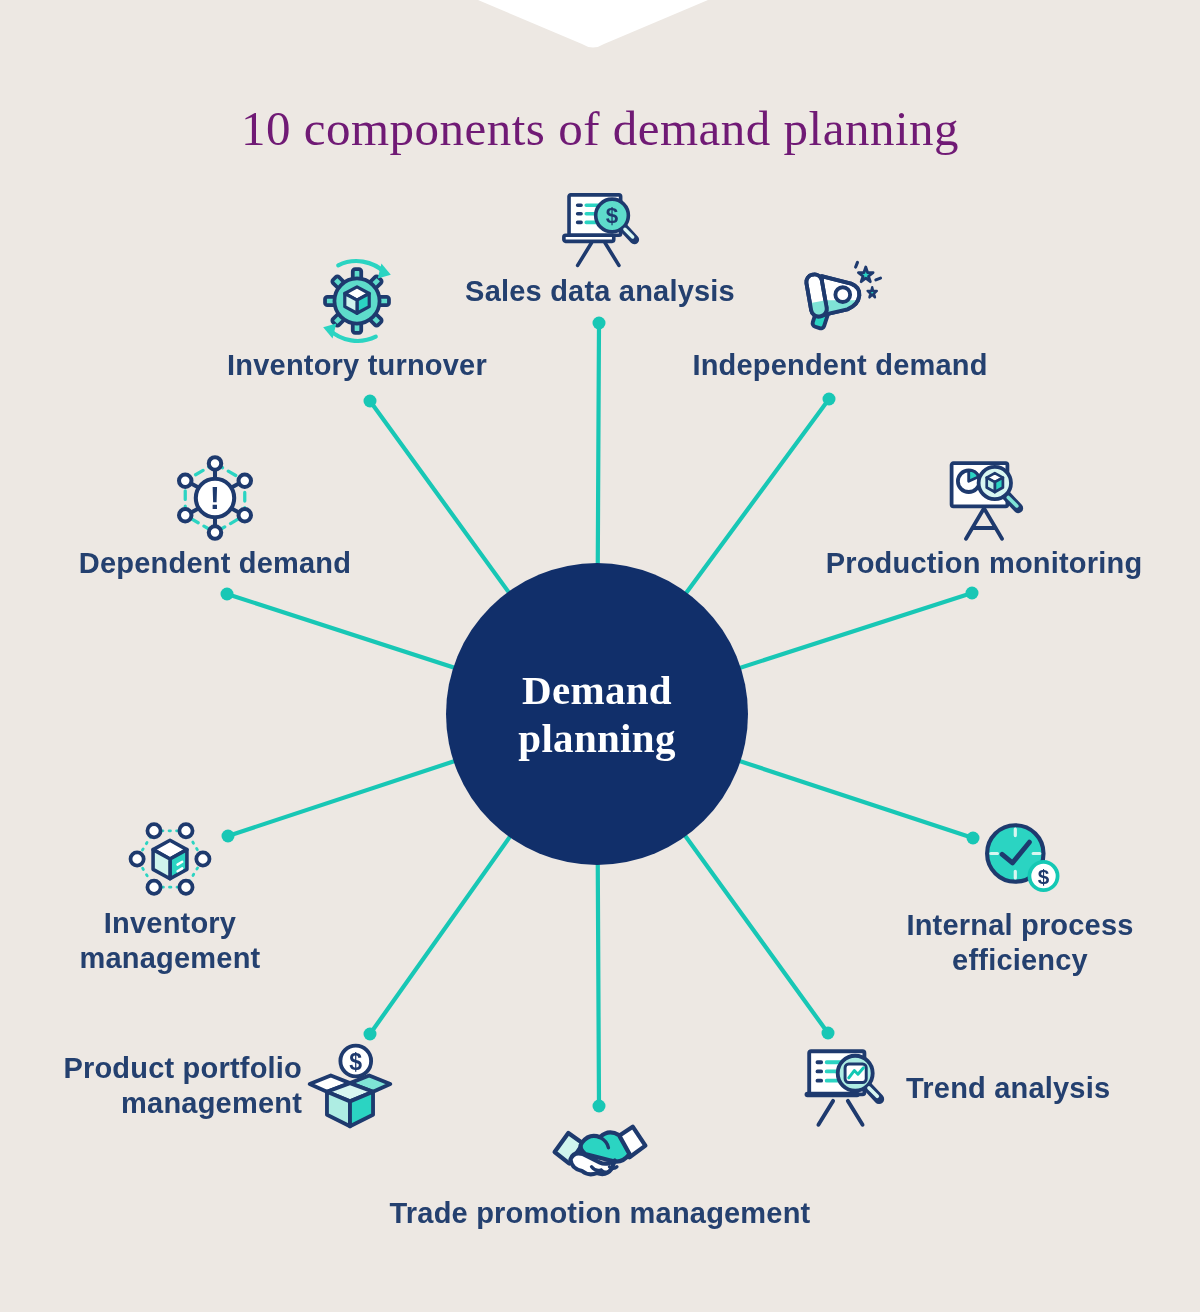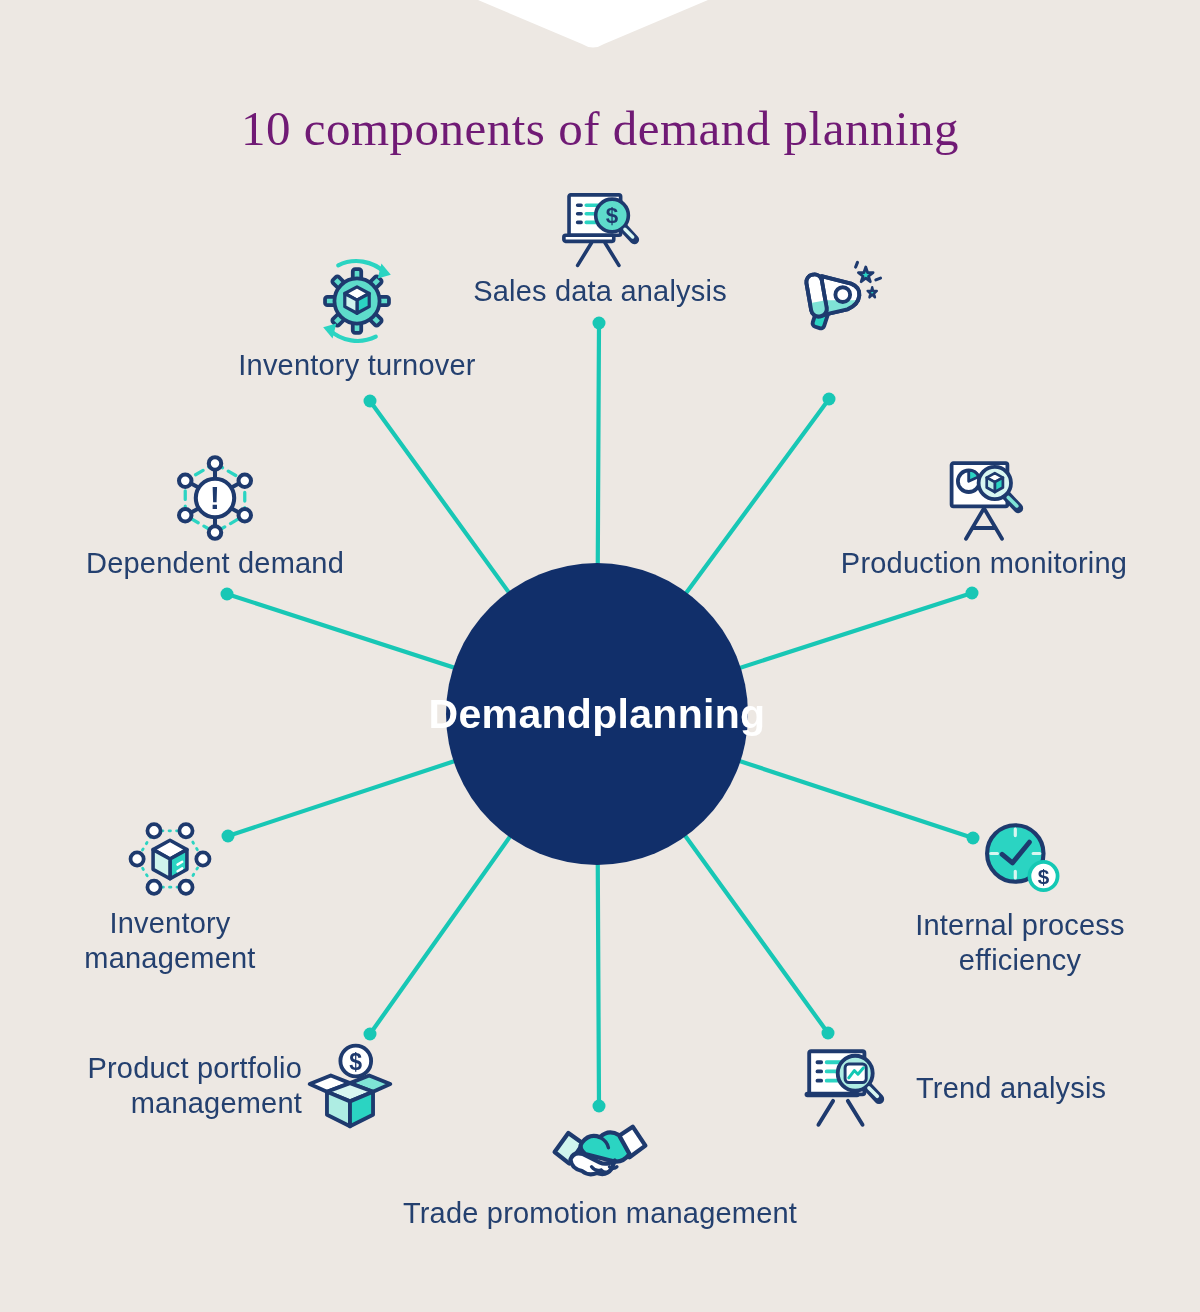--- a/index.html
+++ b/index.html
@@ -10,44 +10,44 @@
   }
   .notch{position:absolute;left:0;top:0;z-index:1;}
   .title{
     position:absolute;left:0;top:100px;width:1200px;text-align:center;
     font-family:"Liberation Serif","DejaVu Serif",serif;
     font-size:49px;color:#701a75;letter-spacing:.5px;z-index:3;
   }
   #spokes{position:absolute;left:0;top:0;z-index:2;}
   .hub{
     position:absolute;left:446px;top:563px;width:302px;height:302px;border-radius:50%;
-    background:#112F6A;z-index:3;display:flex;align-items:center;justify-content:center;
-    color:#FFFFFF;font-weight:700;font-size:41px;line-height:1.18;text-align:center;letter-spacing:.3px;
+    background:#112F6A;z-index:3;display:flex;flex-direction:column;align-items:center;justify-content:center;
+    color:#FFFFFF;font-weight:700;font-size:41px;line-height:1.18;text-align:center;letter-spacing:.3px;font-family:Liberation Serif, serif;
   }
   .node{
     position:absolute;z-index:4;display:flex;flex-direction:column;align-items:center;
     color:#24406F;font-size:29px;line-height:35px;text-align:center;letter-spacing:.2px;
   }
   .node.row{flex-direction:row;align-items:center;}
   .node svg{display:block;}
   .n-sales{left:430px;top:188px;width:340px;} .n-sales svg{width:104px;height:86px;}
   .n-invturn{left:187px;top:254px;width:340px;} .n-invturn svg{width:96px;height:94px;}
   .n-indep{left:670px;top:256px;width:340px;} .n-indep svg{width:96px;height:92px;}
   .n-dep{left:45px;top:450px;width:340px;} .n-dep svg{width:100px;height:96px;}
   .n-prodmon{left:814px;top:456px;width:340px;} .n-prodmon svg{width:100px;height:90px;}
   .n-invmgmt{left:20px;top:812px;width:300px;justify-content:space-between;} .n-invmgmt svg{width:100px;height:94px;}
   .n-invmgmt .label{max-width:210px;}
   .n-internal{left:860px;top:814px;width:320px;} .n-internal svg{width:102px;height:94px;}
   .n-internal .label{max-width:240px;}
   .n-portfolio{left:32px;top:1038px;text-align:right;} .n-portfolio svg{width:96px;height:96px;}
   .n-portfolio .label{width:270px;}
-  .n-trend{left:800px;top:1042px;gap:24px;} .n-trend svg{width:92px;height:92px;}
+  .n-trend{left:800px;top:1042px;gap:14px;} .n-trend svg{width:92px;height:92px;}
   .n-trade{left:380px;top:1114px;width:440px;justify-content:center;} .n-trade svg{width:110px;height:76px;}
   .n-trade .label{margin-top:6px;}
-  .label{display:block;}
+  .label{display:block;font-weight:bold;}
 </style>
 </head>
 <body>
 
 <div class="canvas">
 
   <svg class="notch" width="1200" height="60" viewBox="0 0 1200 60">
     <path d="M478,0 L708,0 L604,44 Q593,51 582,44 Z" fill="#FFFFFF"></path>
   </svg>
 
@@ -141,20 +141,21 @@
           <path d="M17,50 L32,50 L32,58 Q32,66 24,66 Q17,66 17,58 Z" fill="#7FE3D6" stroke="none"></path>
           <rect x="16" y="20" width="17" height="46" rx="8" fill="none"></rect>
         </g>
         <circle cx="53" cy="42" r="8" fill="#FFFFFF"></circle>
         <polygon points="78,12 80,18 86,18 81,22 83,28 78,24 73,28 75,22 70,18 76,18" fill="#2BD4C2" stroke-width="3"></polygon>
         <polygon points="85,34 86,38 90,38 87,41 88,45 85,42 82,45 83,41 80,38 84,38" fill="#2BD4C2" stroke-width="2.6"></polygon>
         <path d="M89,26 L94,24" fill="none" stroke-width="3.4"></path>
         <path d="M67,12 L69,7" fill="none" stroke-width="3.4"></path>
       </g>
     </svg>
+    <span class="label">Independent demand</span>
   </div>
 
   <div class="node n-dep">
     <svg viewBox="0 0 100 100">
       <g stroke="#1E3A6E" stroke-width="4.2" stroke-linejoin="round" stroke-linecap="round">
         <polygon points="50,14 81,32 81,68 50,86 19,68 19,32" fill="none" stroke="#2BD4C2" stroke-width="3.4" stroke-dasharray="9,7"></polygon>
         <path d="M50,30 L50,15 M64,41 L80,32 M64,59 L80,68 M50,70 L50,85 M36,59 L20,68 M36,41 L20,32" fill="none"></path>
         <circle cx="50" cy="50" r="20" fill="#FFFFFF"></circle>
         <circle cx="50" cy="14" r="6.5" fill="#FFFFFF"></circle>
         <circle cx="81" cy="32" r="6.5" fill="#FFFFFF"></circle>

